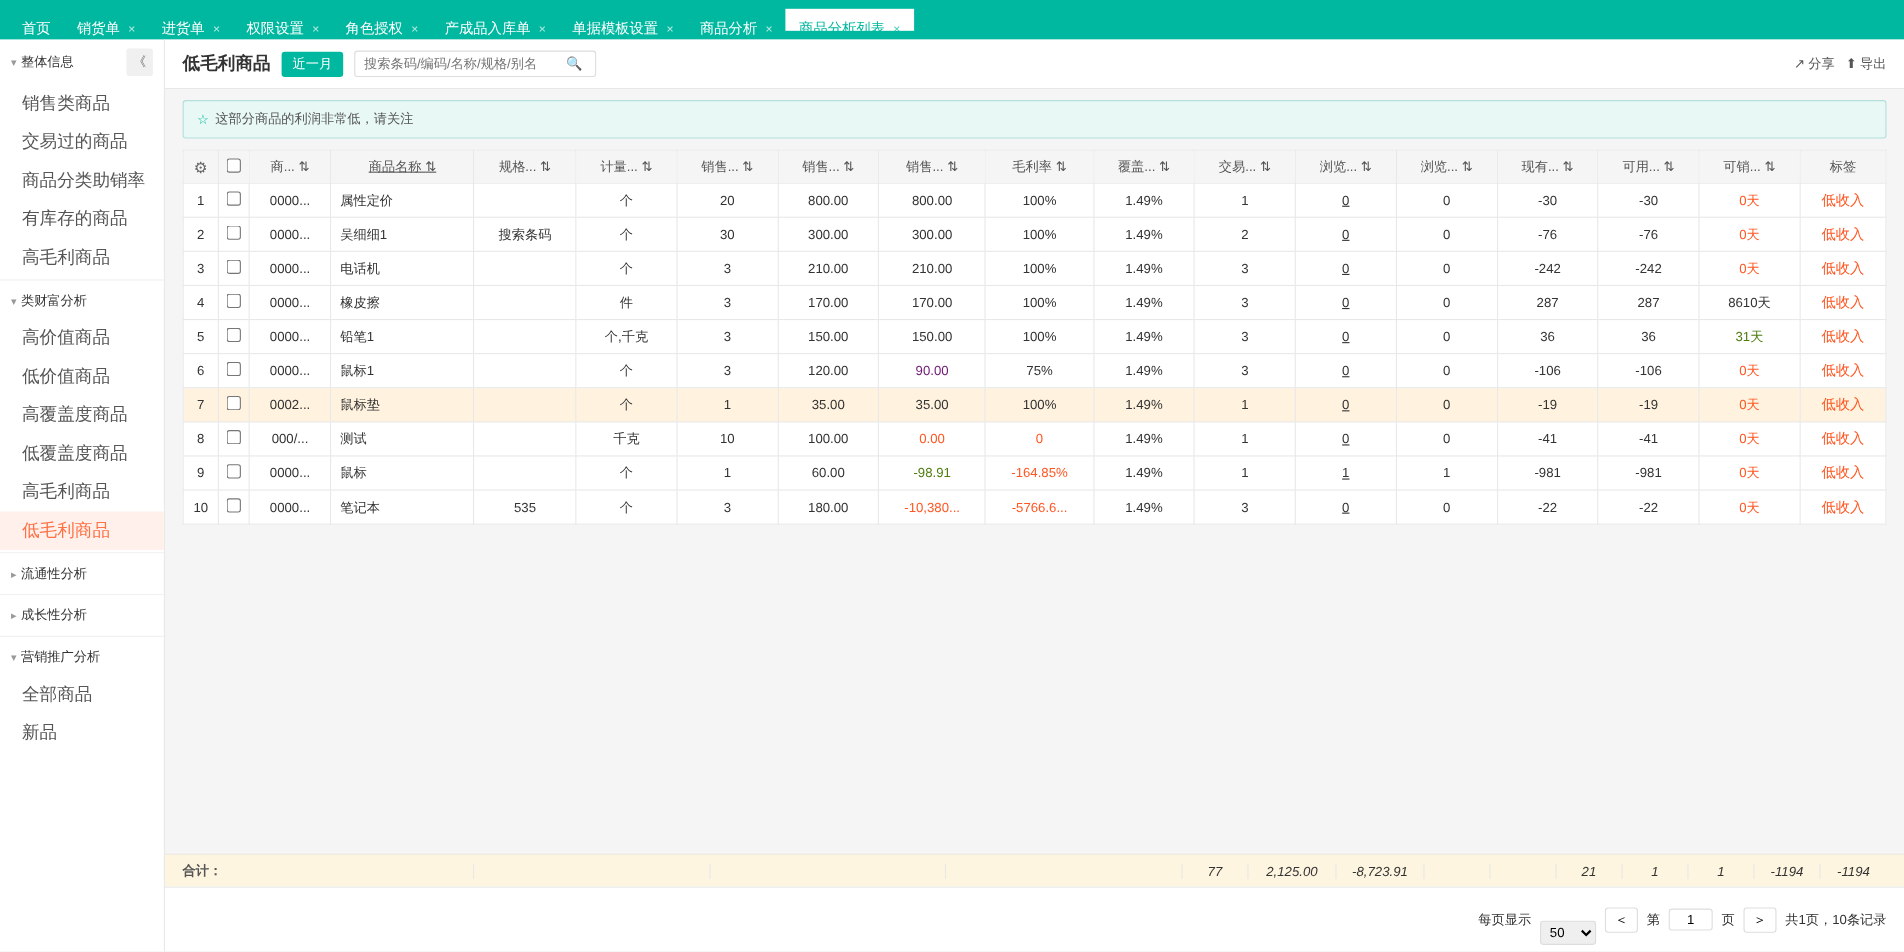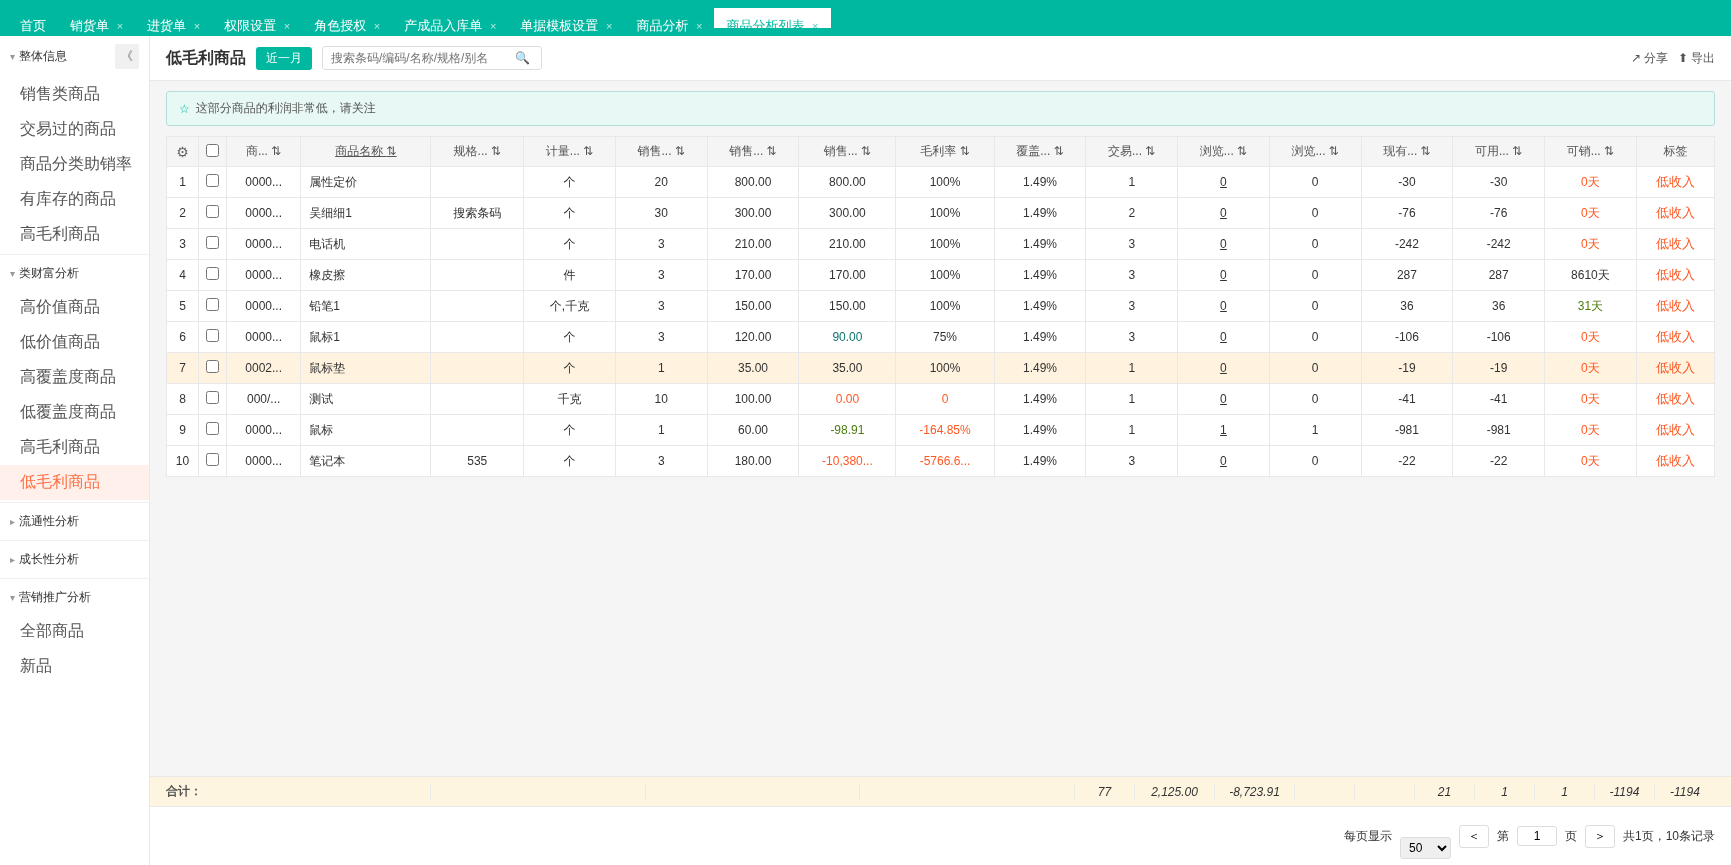--- a/index.html
+++ b/index.html
@@ -280,21 +280,21 @@
     </tr>
             <tr>
       <td>6</td>
       <td><input type="checkbox" style=""></td>
       <td>0000...</td>
       <td class="name-cell">鼠标1</td>
       <td></td>
       <td>个</td>
       <td>3</td>
       <td>120.00</td>
-      <td style="color:#0f766e">90.00</td>
+      <td style="color:#701a75">90.00</td>
       <td style="color:#333">75%</td>
       <td>1.49%</td>
       <td>3</td>
       <td><span class="underline-link">0</span></td>
       <td>0</td>
       <td>-106</td>
       <td>-106</td>
       <td style="color:#ff5722">0天</td>
       <td><span class="tag-low-income">低收入</span></td>
     </tr>

